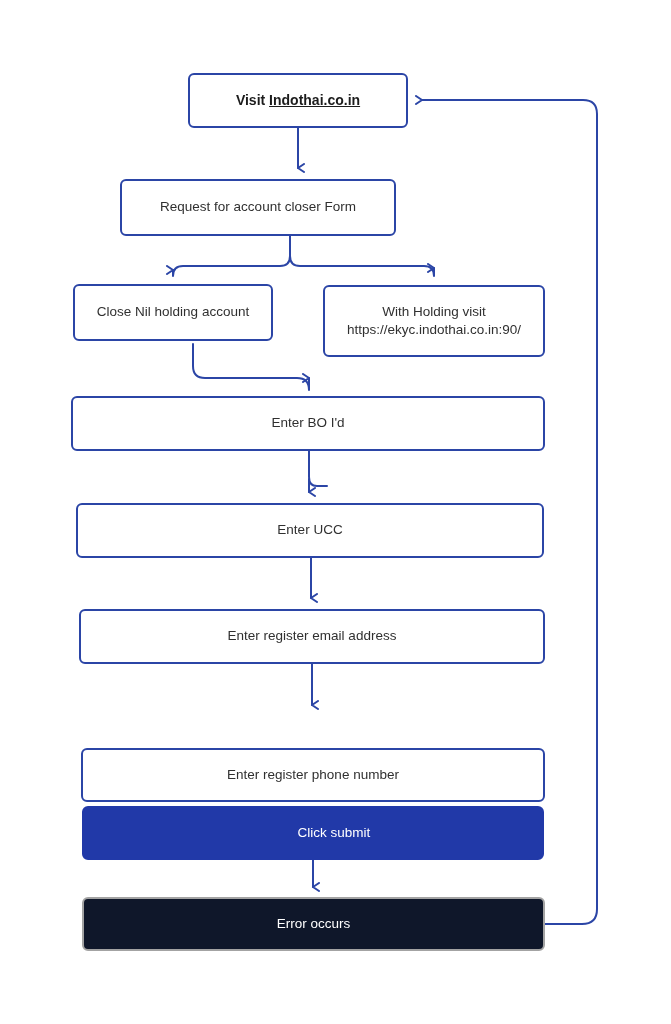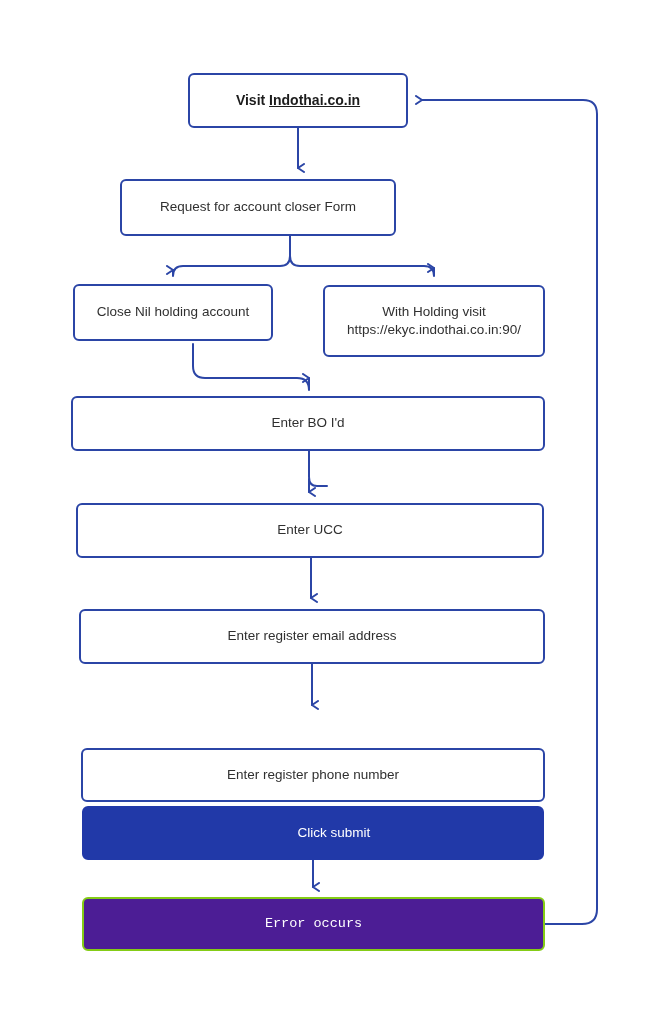--- a/index.html
+++ b/index.html
@@ -44,25 +44,24 @@
     color: #303030;
     font-size: 13.5px;
   }
   .node.filled-blue {
     background: #2139A8;
     border: 2px solid #2139A8;
     color: #ffffff;
     font-size: 13.5px;
   }
   .node.filled-red {
-    background: #4c1d95;
-    border: 2px solid #84cc16;
+    background: #0f172a;
+    border: 2px solid #a3a3a3;
     color: #ffffff;
     font-size: 13.5px;
-    font-family: Liberation Mono, monospace;
   }
   .node .label {
     padding: 0 10px;
     white-space: pre-line;
   }
   .node.start .label {
     font-weight: bold;
     font-size: 14px;
     color: #1c1c1c;
   }

